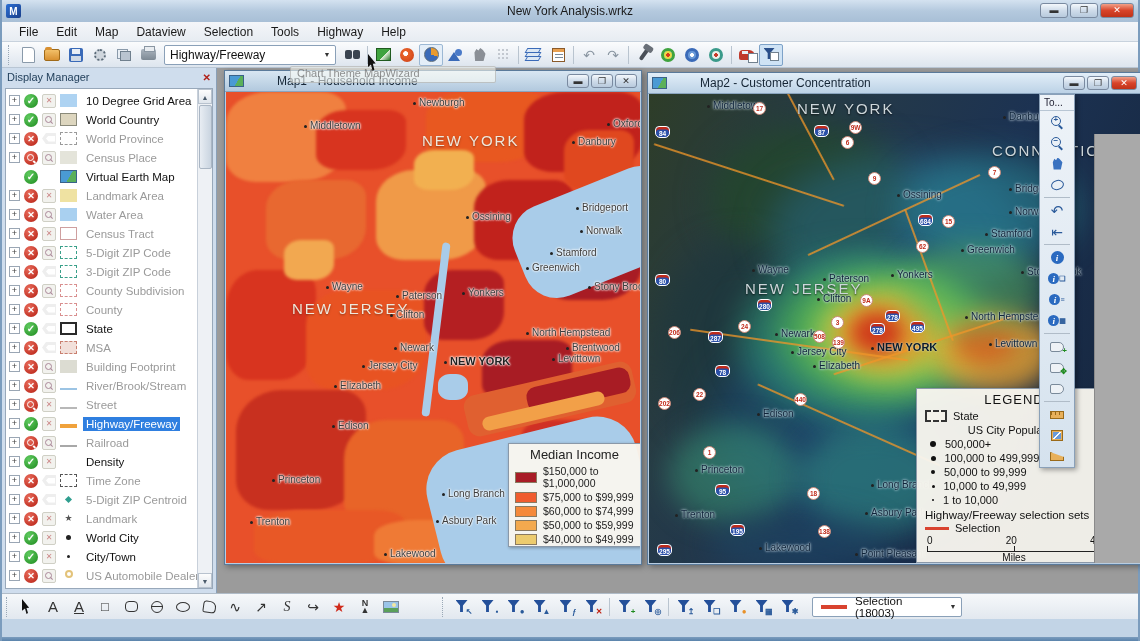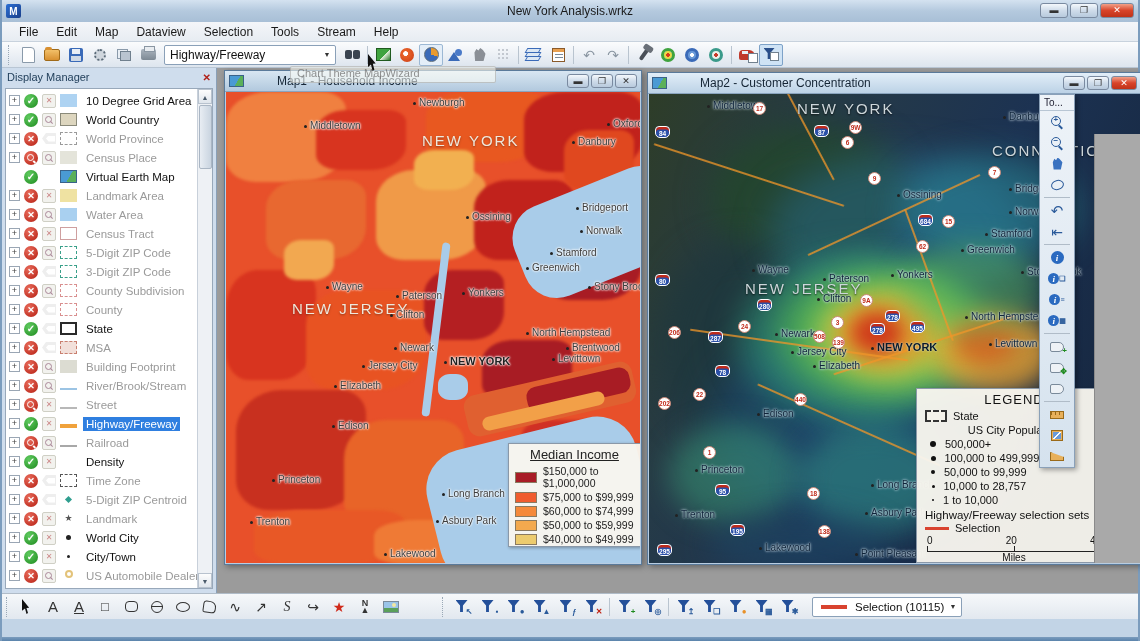--- a/index.html
+++ b/index.html
@@ -139,21 +139,21 @@
   .maplabel { position:absolute; font-size:10px; color:#3c3c3c; white-space:nowrap;
      text-shadow:0 0 2px #fff,0 0 2px #fff,0 0 3px #fff; z-index:5; }
   .maplabel .dot { display:inline-block; width:3px; height:3px; background:#222; border-radius:50%; vertical-align:middle; margin-right:3px; }
   .maplabel.k-s { font-size:15px; letter-spacing:2px; color:#efe8dc; text-shadow:0 1px 2px rgba(90,40,20,.6); }
   .maplabel.k-m { font-size:11px; font-weight:bold; color:#222; }
   .maplabel.k-c2 { color:#10243a; text-shadow:0 0 2px #cfe0ea,0 0 3px #cfe0ea; }
   .maplabel.k-s2 { font-size:15px; letter-spacing:2px; color:#cdd6da; text-shadow:0 1px 2px rgba(0,0,0,.7); }
   .maplabel.k-m2 { font-size:11px; font-weight:bold; color:#0a1a2a; text-shadow:0 0 2px #d8e8f0; }
 
   .legendbox { position:absolute; background:rgba(248,246,238,.96); border:1px solid #8a98a8; box-shadow:1px 1px 3px rgba(0,0,0,.3); z-index:20; }
-  .lg-title { text-align:center; font-size:13px; color:#222; padding:3px 12px 2px;text-decoration:underline; }
+  .lg-title { text-align:center; font-size:13px; color:#222; padding:3px 12px 2px; }
   .lg-row { display:flex; align-items:center; padding:1px 6px; font-size:10.5px; color:#222; }
   .lg-sw { width:22px; height:11px; margin-right:6px; border:1px solid #8a7a60; flex:none; }
 
   
   #m2map { background:linear-gradient(115deg,#2e3d28 0%,#253a48 28%,#1c3252 55%,#142339 100%); }
   .blob { position:absolute; border-radius:50%; filter:blur(12px); }
   .road { position:absolute; height:2px; background:rgba(240,150,40,.75); border-radius:2px; filter:blur(.4px); z-index:3; }
   .shield { position:absolute; z-index:6; font-size:6.5px; font-weight:bold; display:flex; align-items:center; justify-content:center; }
   .shield.i { width:15px; height:12px; background:#2a4fa8; color:#fff; border-radius:4px 4px 5px 5px; border:1px solid #fff; box-shadow:inset 0 2.5px 0 #c02a1a; padding-top:2px; }
   .shield.u { width:13px; height:13px; background:#fff; color:#c02a1a; border-radius:50%; border:1px solid #c87; }
@@ -232,21 +232,21 @@
     </div>
   </div>
 
   <div class="menubar" id="menubar">
       <span class="menu-item">File</span>
       <span class="menu-item">Edit</span>
       <span class="menu-item">Map</span>
       <span class="menu-item">Dataview</span>
       <span class="menu-item">Selection</span>
       <span class="menu-item">Tools</span>
-      <span class="menu-item">Stream</span>
+      <span class="menu-item">Highway</span>
       <span class="menu-item">Help</span>
     </div>
 
   <div class="toolbar">
     <div class="grip"></div>
     <span id="tbg0" style="display: flex; align-items: center;">
         <div class="tbi">
           <i class="i-page"></i>
         </div>
         <div class="tbi">
@@ -763,21 +763,21 @@
               <div class="dotrow">
                 <i style="height: 5px; width: 5px; margin-left: 3.5px;"></i>
                 <span>100,000 to 499,999</span>
               </div>
               <div class="dotrow">
                 <i style="height: 4px; width: 4px; margin-left: 4px;"></i>
                 <span>50,000 to 99,999</span>
               </div>
               <div class="dotrow">
                 <i style="height: 3px; width: 3px; margin-left: 4.5px;"></i>
-                <span>10,000 to 28,757</span>
+                <span>10,000 to 49,999</span>
               </div>
               <div class="dotrow">
                 <i style="height: 2px; width: 2px; margin-left: 5px;"></i>
                 <span>1 to 10,000</span>
               </div>
             </div>
           <div class="lg2-selhead">Highway/Freeway selection sets</div>
           <div class="selrow">
             <span class="selline"></span>
             <span>Selection</span>
@@ -984,21 +984,21 @@
           </span>
         </div>
         <div class="dtool">
           <span class="fn">
             <b style="color:#2a5a9a;">✱</b>
           </span>
         </div>
       </span>
     <div class="sel-combo">
       <span class="swl"></span>
-      <span class="txt">Selection (10115)</span>
+      <span class="txt">Selection (18003)</span>
       <span class="combo-arrow">▼</span>
     </div>
   </div>
 
   <div class="bottomedge"></div>
 
   <div class="tooltip">
       <span>Chart Theme MapWizard</span>
     </div>
   <div class="cursor"></div>

